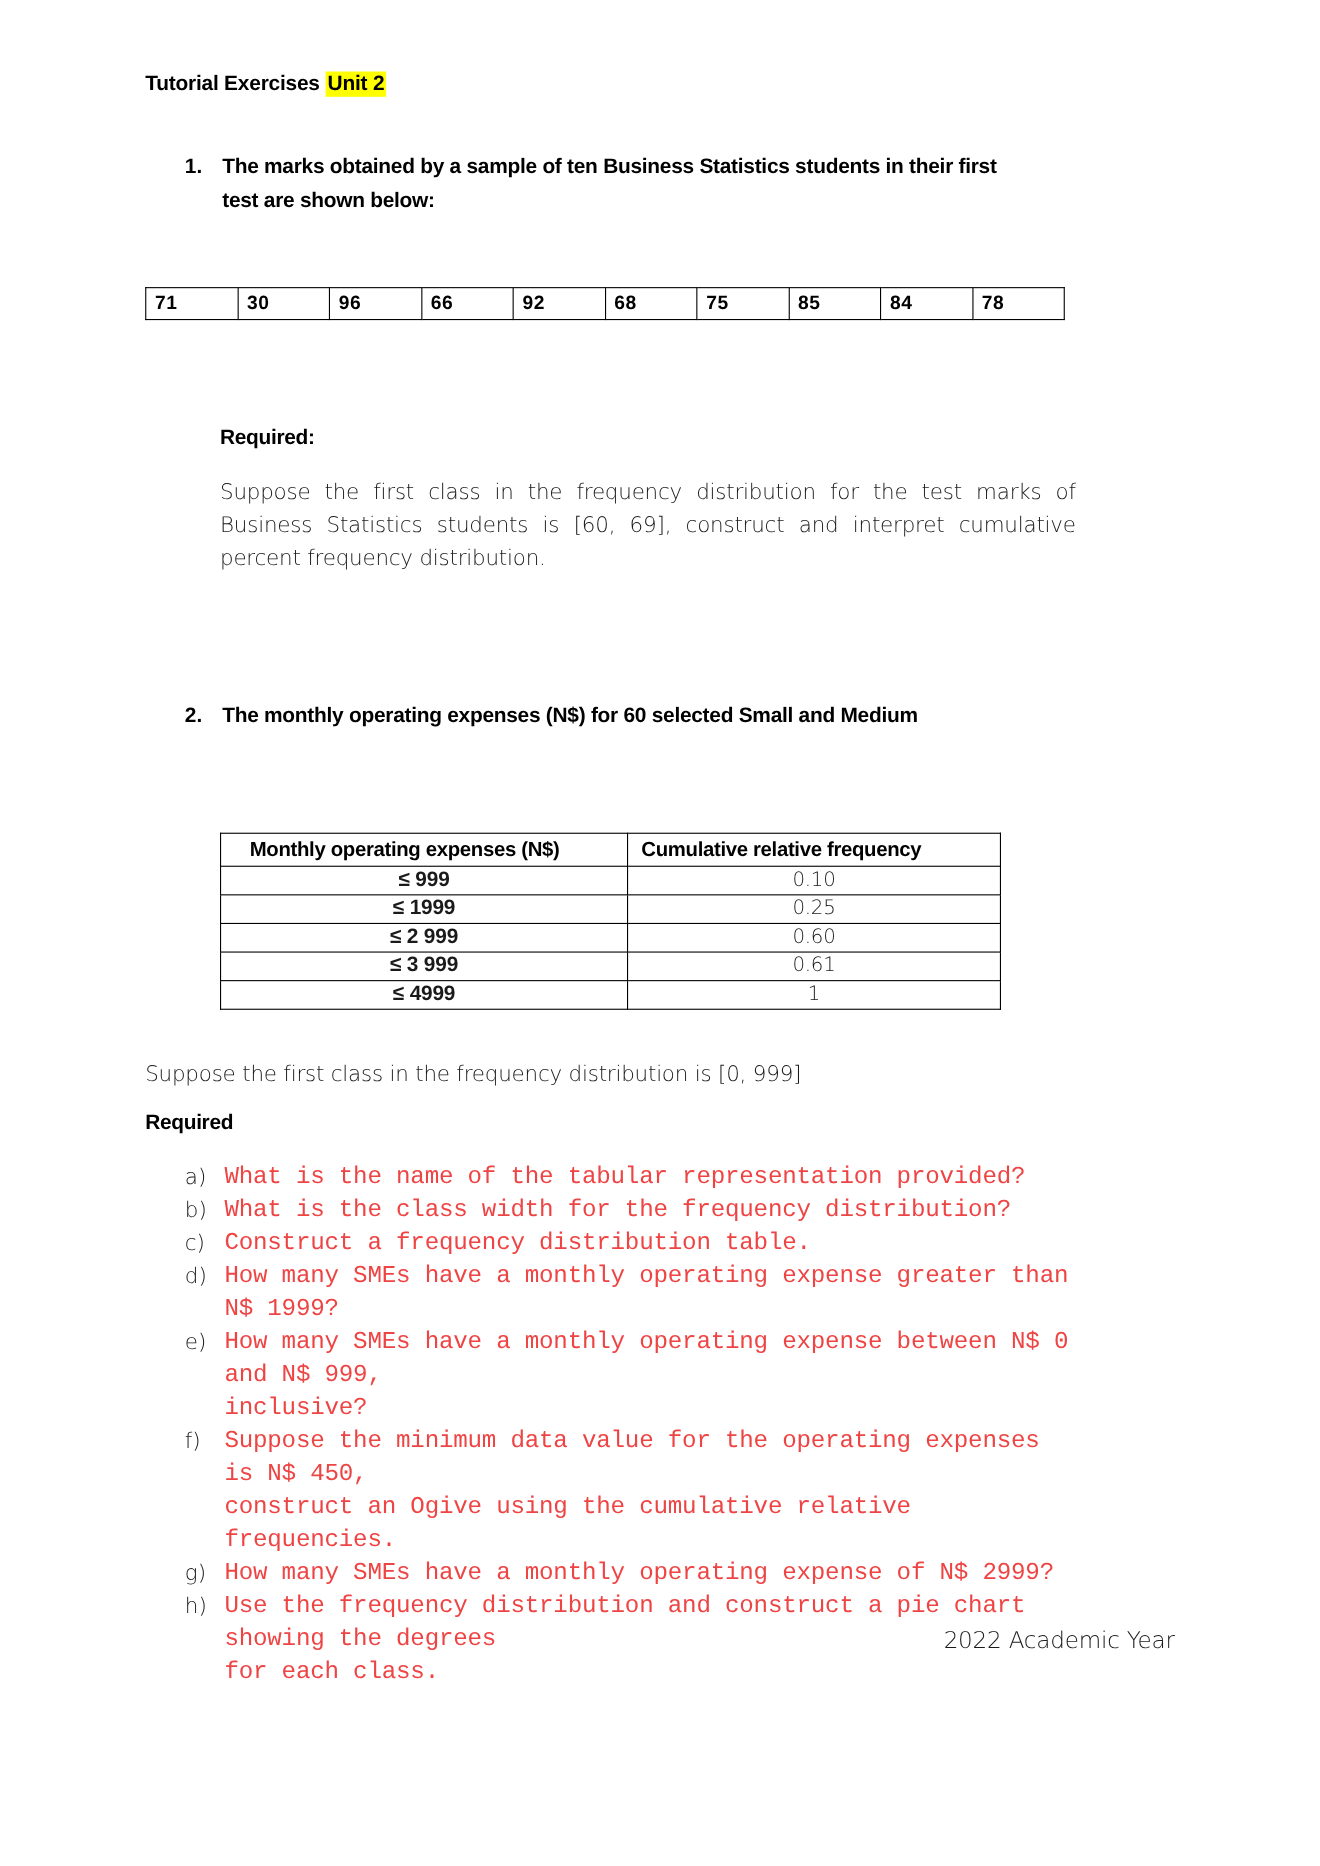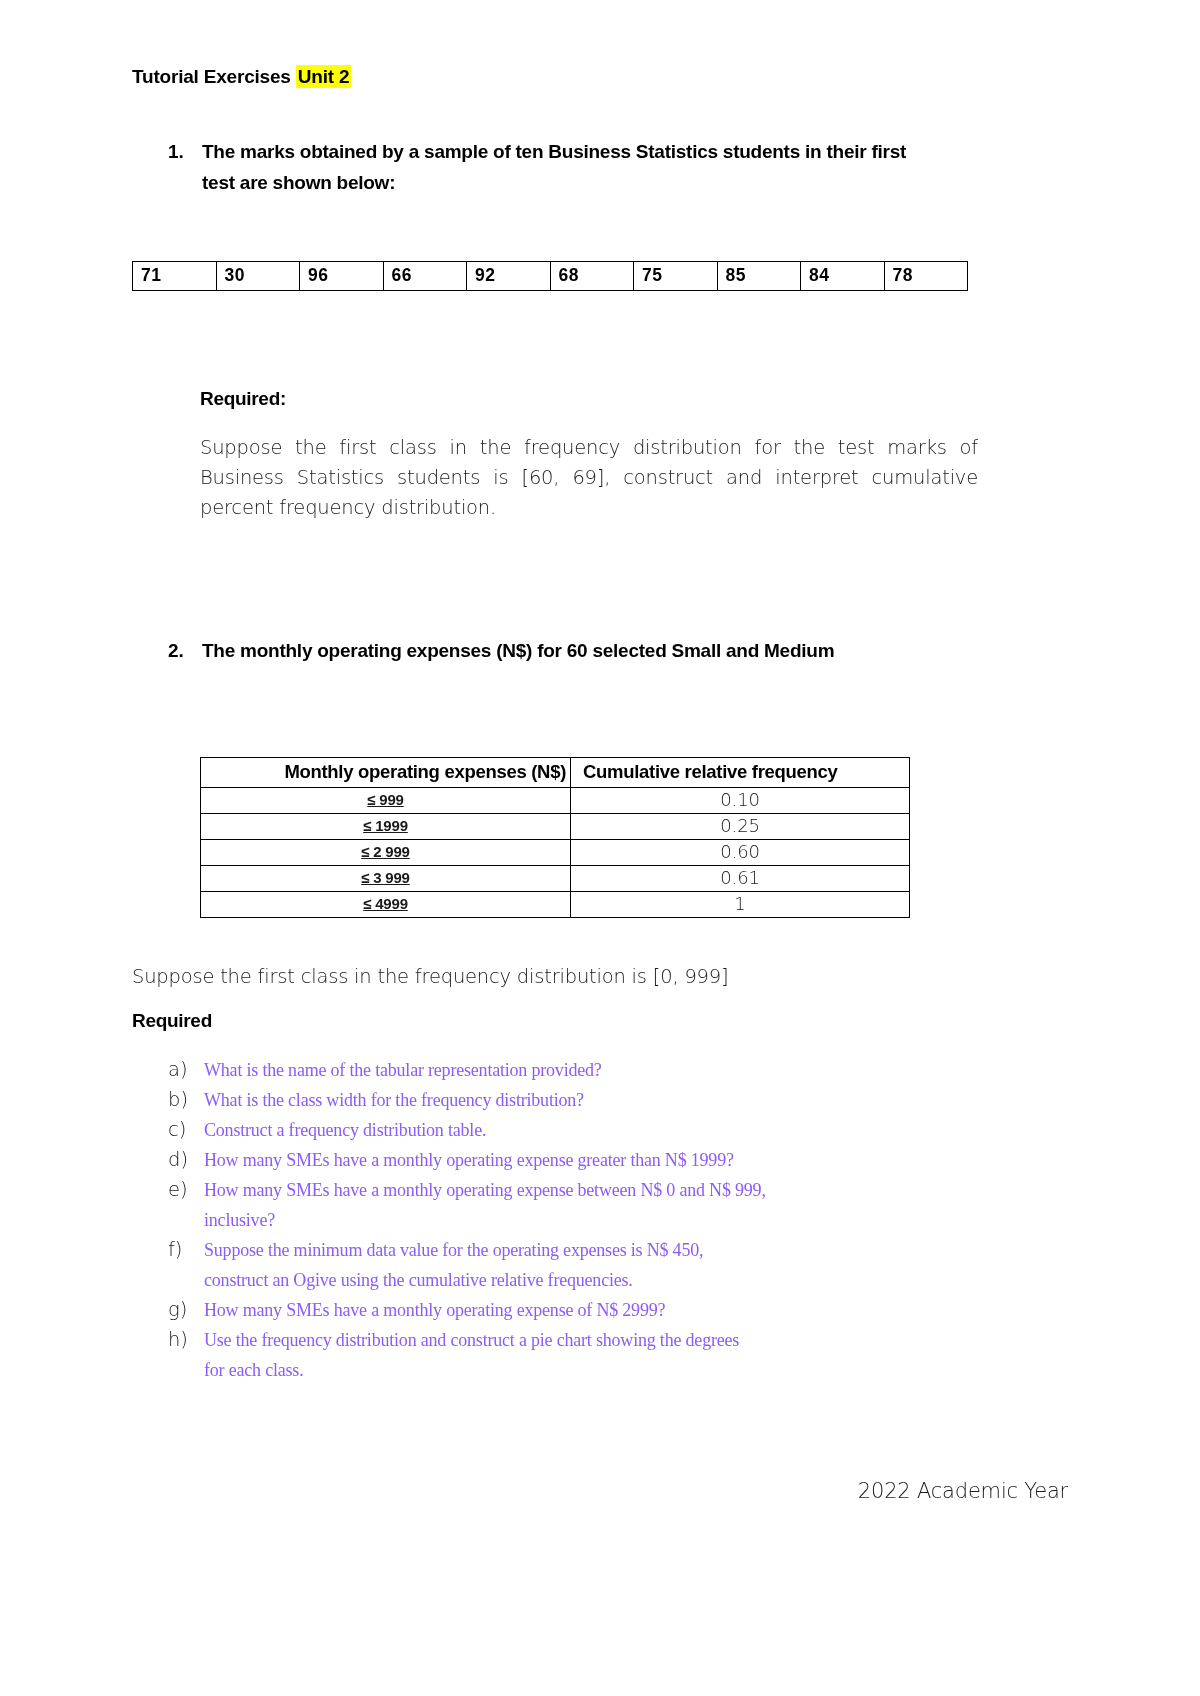--- a/index.html
+++ b/index.html
@@ -134,39 +134,38 @@
   #expenses-table th {
     border: 1.7px solid #000;
     height: 30px;
     font-family: "Liberation Sans", sans-serif;
     font-weight: bold;
     font-size: 18.5px;
     letter-spacing: -0.3px;
     text-align: center;
     padding: 1px 4px 3px 4px;
   }
-  #expenses-table th.col-left { text-align: right; padding-left: 16px; }
+  #expenses-table th.col-left { text-align: left; padding-left: 26px; }
   #expenses-table th.col-right { text-align: left; padding-left: 12px; }
   #expenses-table td {
     border: 1.5px solid #000;
     height: 26px;
     text-align: center;
     font-family: "DejaVu Sans", sans-serif;
     font-weight: 300;
     font-size: 18px;
     letter-spacing: -0.2px;
     padding: 0 4px 2px 4px;
     color: #1a1a1a;
   }
   #expenses-table td.cls {
     font-family: "Liberation Sans", sans-serif;
     font-weight: bold;
-    font-size: 15px;
-    letter-spacing: -0.2px;
-    text-decoration: underline;
+    font-size: 19px;
+    letter-spacing: -0.2px;
   }
 
   
   #suppose-line-2 {
     position: absolute;
     left: 132px;
     top: 962px;
   }
   #required-label-2 {
     position: absolute;
@@ -190,26 +189,26 @@
     flex: 0 0 36px;
     width: 36px;
     font-family: "DejaVu Sans", sans-serif;
     font-weight: 300;
     font-size: 19.5px;
     line-height: 30px;
     color: #1a1a1a;
   }
   .li-body {
     flex: 1 1 auto;
-    font-family: Liberation Serif, serif;
-    font-weight: 300;
-    font-size: 18px;
+    font-family: Liberation Mono, monospace;
+    font-weight: 300;
+    font-size: 22px;
     line-height: 30px;
     letter-spacing: -0.2px;
-    color: #8b5cf6;
+    color: #ef4444;
   }
 
   
   #footer-year {
     position: absolute;
     right: 132px;
     top: 1479px;
     font-family: "DejaVu Sans", sans-serif;
     font-weight: 300;
     font-size: 21px;

